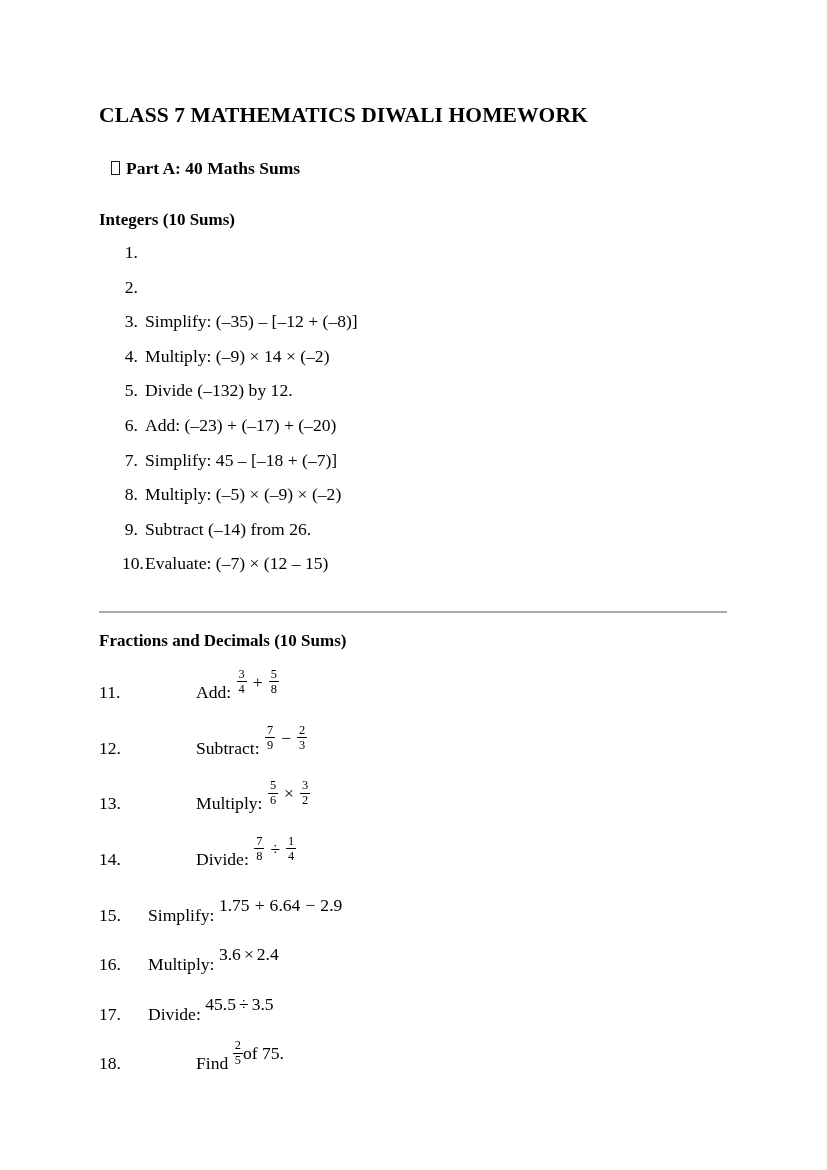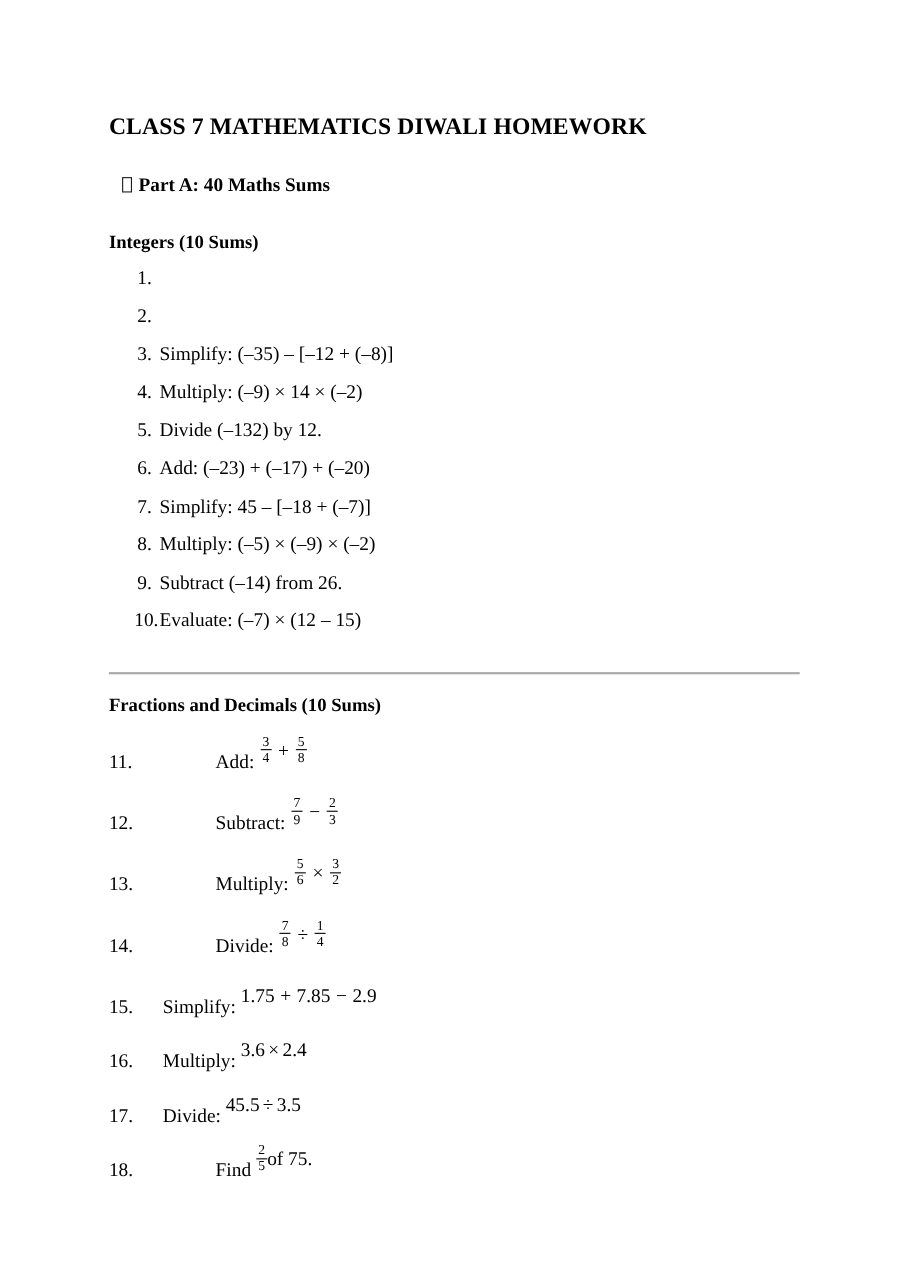--- a/index.html
+++ b/index.html
@@ -274,21 +274,21 @@
             <span class="de">4</span>
           </span>
         </span>
       </div>
       <div class="row">
         <span class="num">15.</span>
         <span class="txt">
           <span class="lead">Simplify: </span>
           <span class="">1.75</span>
           <span class="op">+</span>
-          <span class="">7.85</span>
+          <span class="">6.64</span>
           <span class="op">−</span>
           <span class="">2.9</span>
         </span>
       </div>
       <div class="row">
         <span class="num">16.</span>
         <span class="txt">
           <span class="lead">Multiply: </span>
           <span class="">3.6</span>
           <span class="op tight">×</span>

